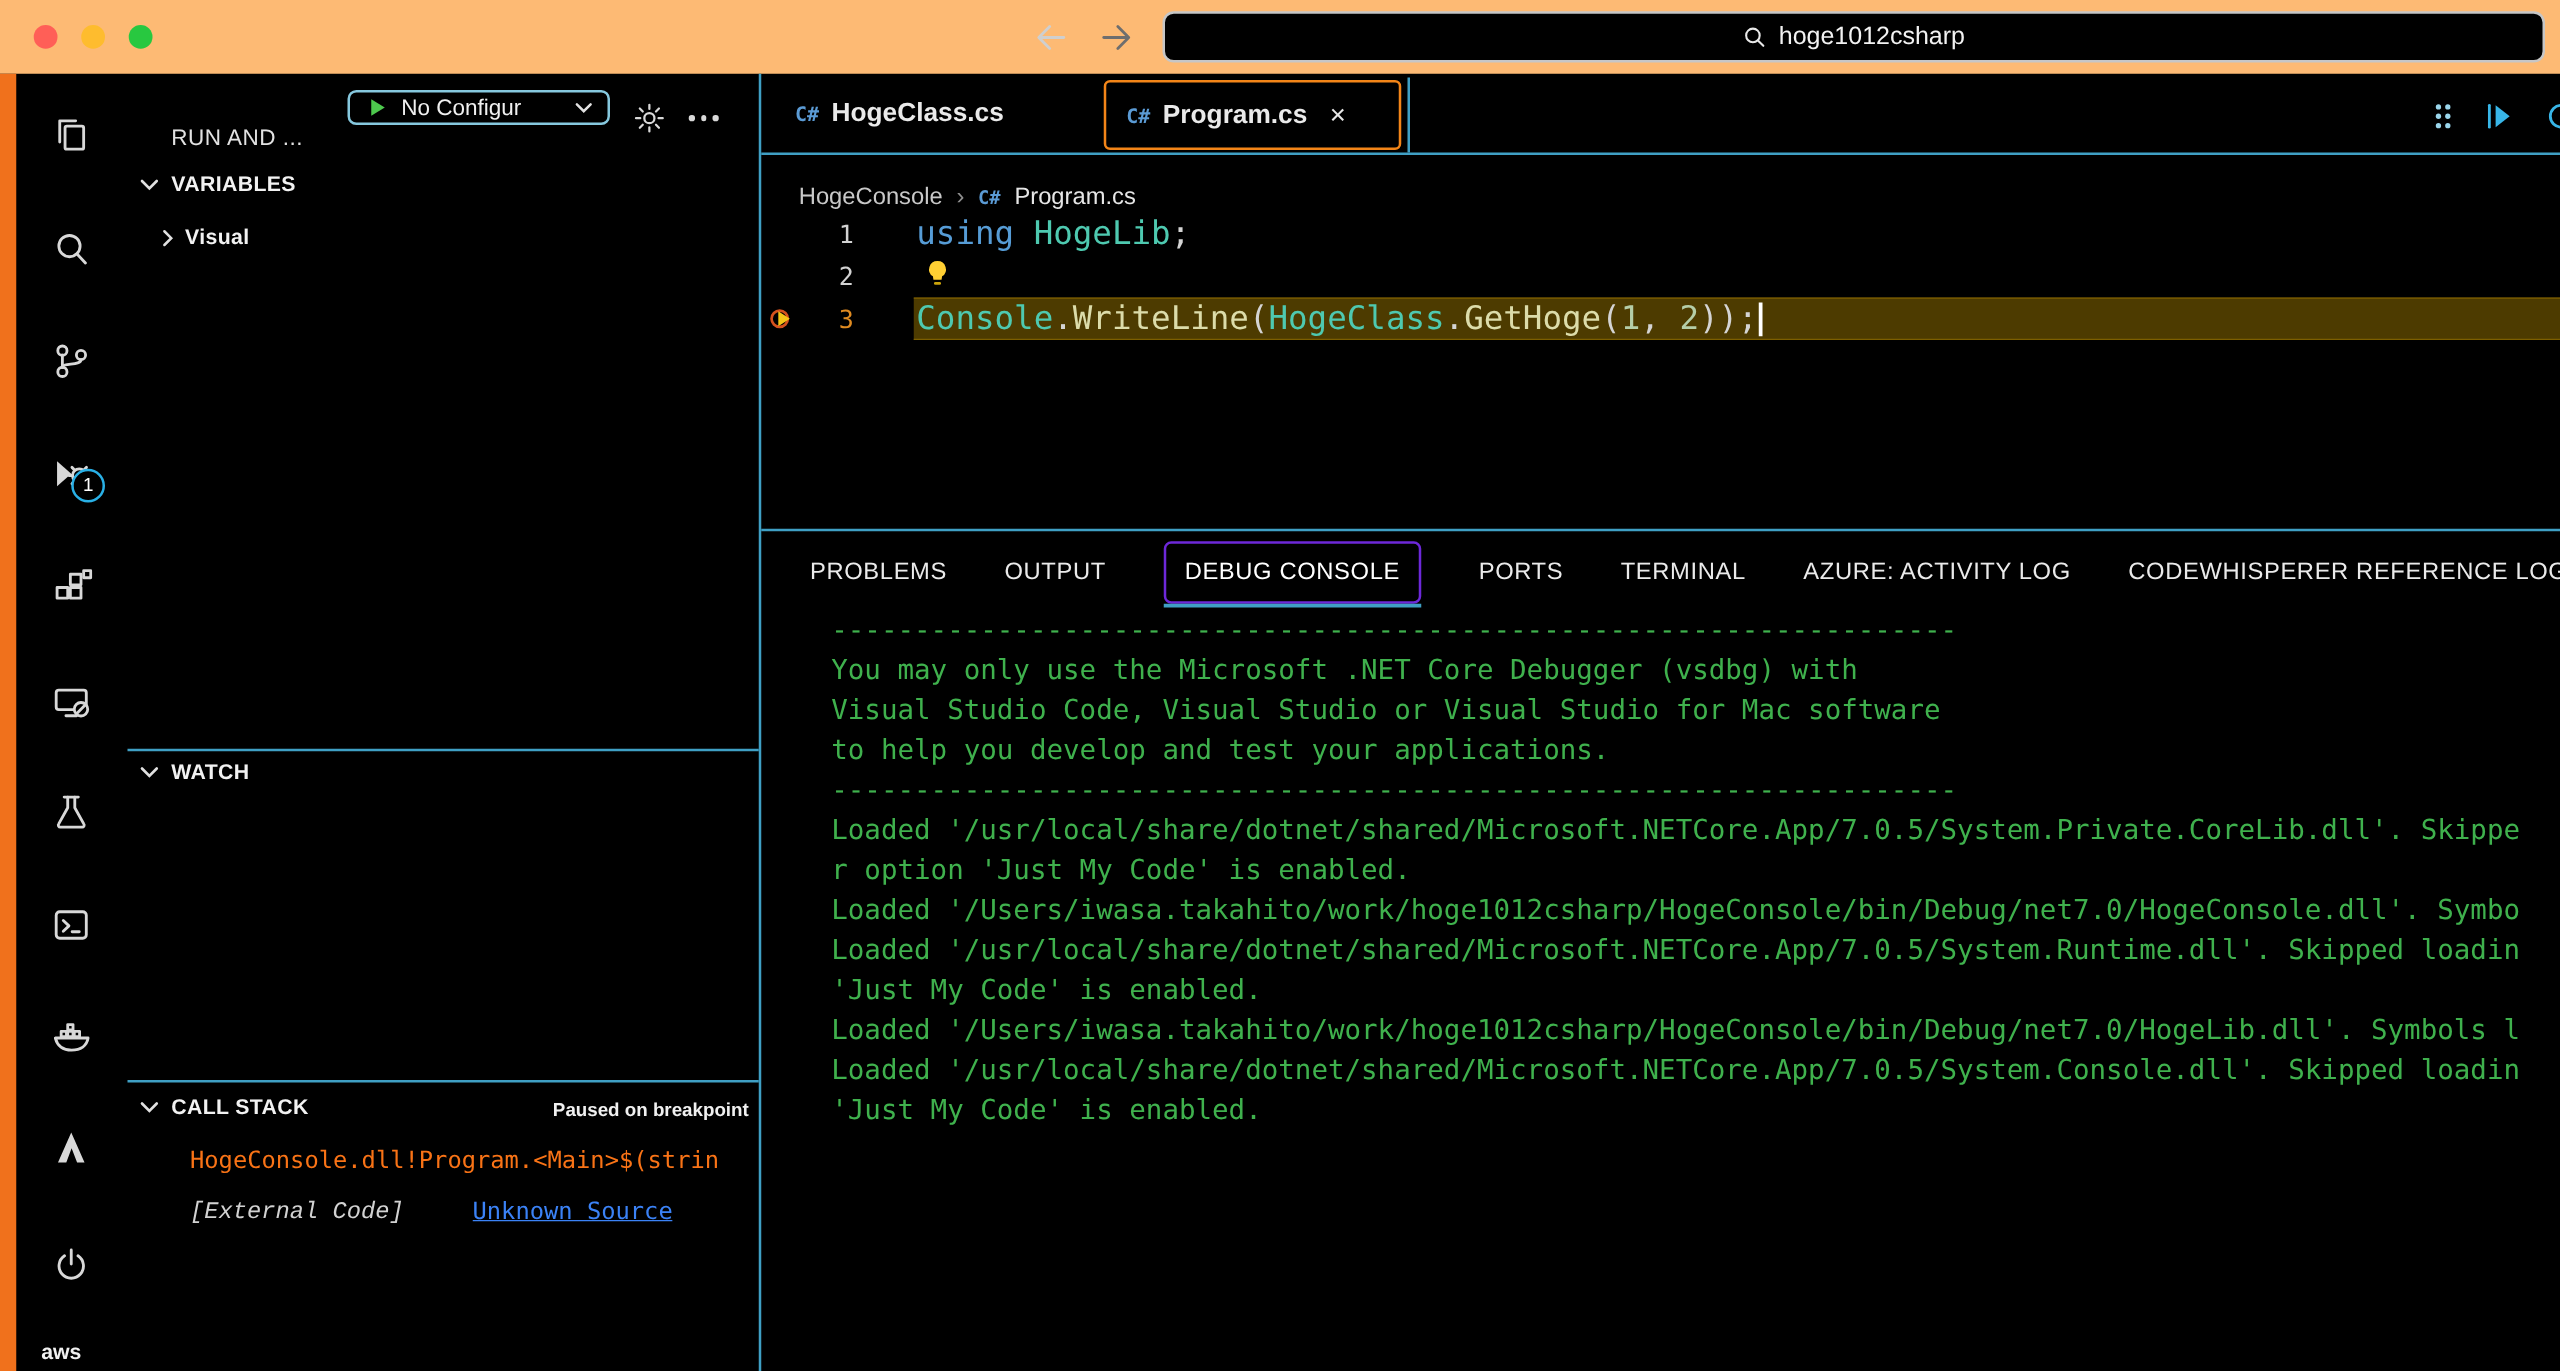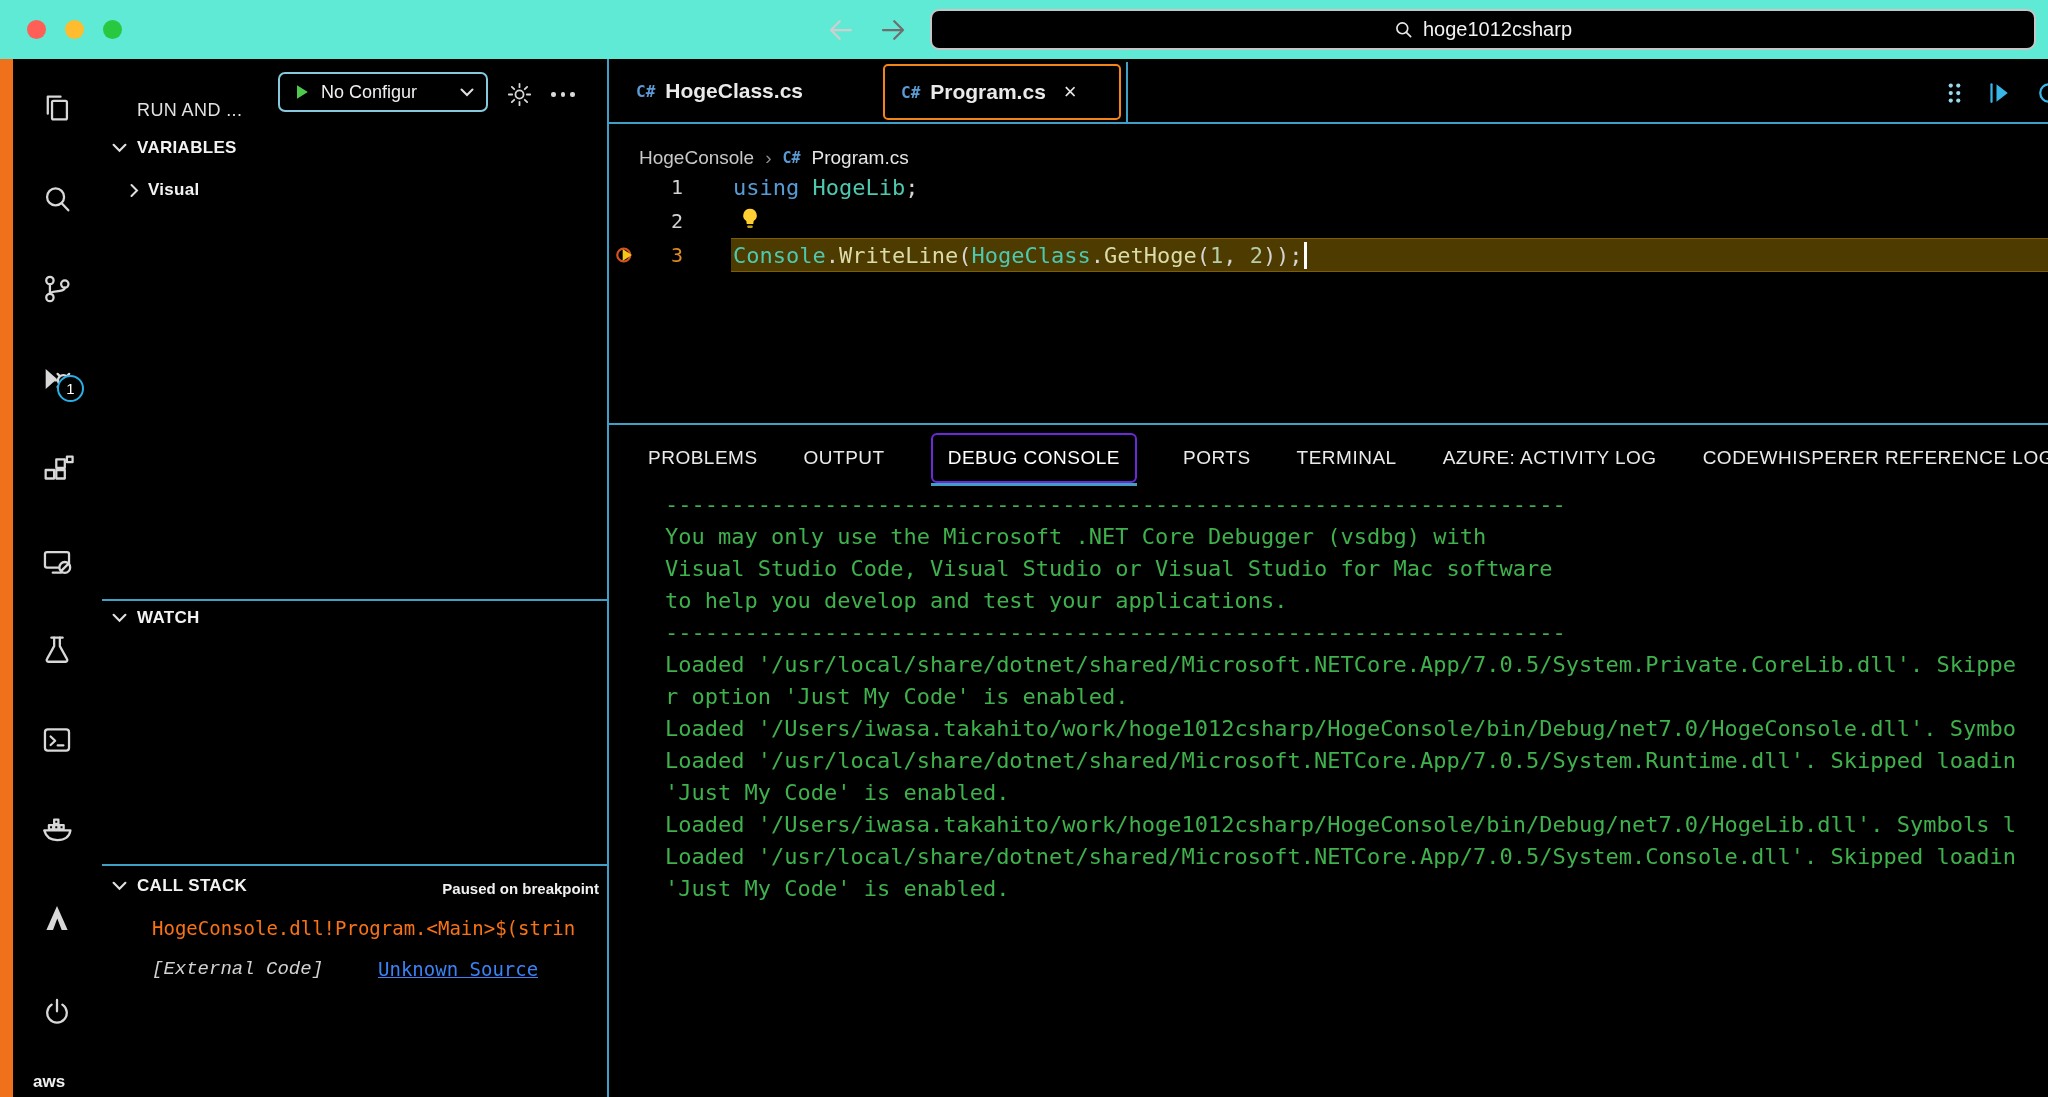--- a/index.html
+++ b/index.html
@@ -5,51 +5,51 @@
   * { margin:0; padding:0; box-sizing:border-box; }
   html,body { background:#000; }
   #app { position:relative; width:2048px; height:1097px; background:#000; overflow:hidden;
          font-family:"Liberation Sans", sans-serif; color:#e8e8e8; }
   .abs { position:absolute; }
   .row { display:flex; align-items:center; }
   svg.st { stroke:#d8d8d8; stroke-width:1.6; fill:none; stroke-linecap:round; stroke-linejoin:round; }
   svg.cy { stroke:#38b6e8; stroke-width:1.8; fill:none; stroke-linecap:round; stroke-linejoin:round; }
 
   
-  .titlebar { left:0; top:0; width:2048px; height:59px; background:#5eead4; }
+  .titlebar { left:0; top:0; width:2048px; height:59px; background:#fdba74; }
   .tl { position:absolute; top:20px; width:19px; height:19px; border-radius:50%; }
   .cmdcenter { left:930px; top:9px; width:1106px; height:41px; border:2px solid #c6c6c6;
                border-radius:9px; background:#000; display:flex; align-items:center;
                justify-content:center; gap:9px; font-size:20px; color:#f2f2f2; }
 
   
   .orange-strip { left:0; top:59px; width:13px; height:1038px; background:#f0711c; }
   .act-item { position:absolute; left:35px; width:44px; height:44px; display:flex;
               align-items:center; justify-content:center; }
   .badge { position:absolute; left:22px; top:18px; width:27px; height:27px; border-radius:50%;
            border:2.5px solid #29b0e6; background:#000; color:#fff; font-size:15px;
            display:flex; align-items:center; justify-content:center; }
   .aws { left:33px; top:1072px; font-size:17px; font-weight:bold; color:#f0f0f0; }
 
   
   .sec-h { font-size:17px; font-weight:700; color:#f2f2f2; letter-spacing:.3px; }
   .cyline { background:#3f9fc4; }
-  .config-box { left:278px; top:72px; width:210px; height:40px; border:2px solid #86c8de;
+  .config-box { left:278px; top:72px; width:210px; height:28px; border:2px solid #86c8de;
                 border-radius:7px; display:flex; align-items:center; padding:0 12px; gap:9px; }
   .ellipsis-dots { display:flex; gap:5px; }
   .ellipsis-dots i { width:4.5px; height:4.5px; border-radius:50%; background:#d9d9d9; }
 
   
   .tab { top:59px; height:64px; display:flex; align-items:center; gap:10px;
          font-size:21px; font-weight:600; color:#eaeaea; }
   .tab-active { top:64px; height:56px; border:2px solid #f38518; border-radius:5px; }
   .cs-icon { font-family:"DejaVu Sans Mono", monospace; font-weight:bold; color:#5b9bd5; }
   .crumb { font-size:19px; }
   .codeline { height:34px; display:flex; align-items:center; white-space:pre;
-              font-family:"DejaVu Sans Mono", monospace; font-size:22px; }
+              font-family:"DejaVu Sans Mono", monospace; font-size:26px; }
   .lnum { position:absolute; left:609px; width:74px; height:34px; line-height:34px;
           text-align:right; font-family:"DejaVu Sans Mono", monospace; font-size:20px; color:#d2d2d2; }
   .tok-k { color:#569cd6; } .tok-t { color:#4ec9b0; } .tok-m { color:#dcdcaa; }
   .tok-p { color:#d4d4d4; } .tok-n { color:#b5cea8; }
   .cursor { display:inline-block; width:3px; height:27px; background:#fff; margin-left:1px; vertical-align:middle; }
 
   
   .ptab { font-size:19px; letter-spacing:.5px; color:#eaeaea; white-space:nowrap; }
   .ptab-active-box { position:relative; border:2px solid #6d28d9; border-radius:6px; padding:12px 15px; }
   .ptab-active-box::after { content:""; position:absolute; left:-2px; right:-2px; bottom:-5px;

